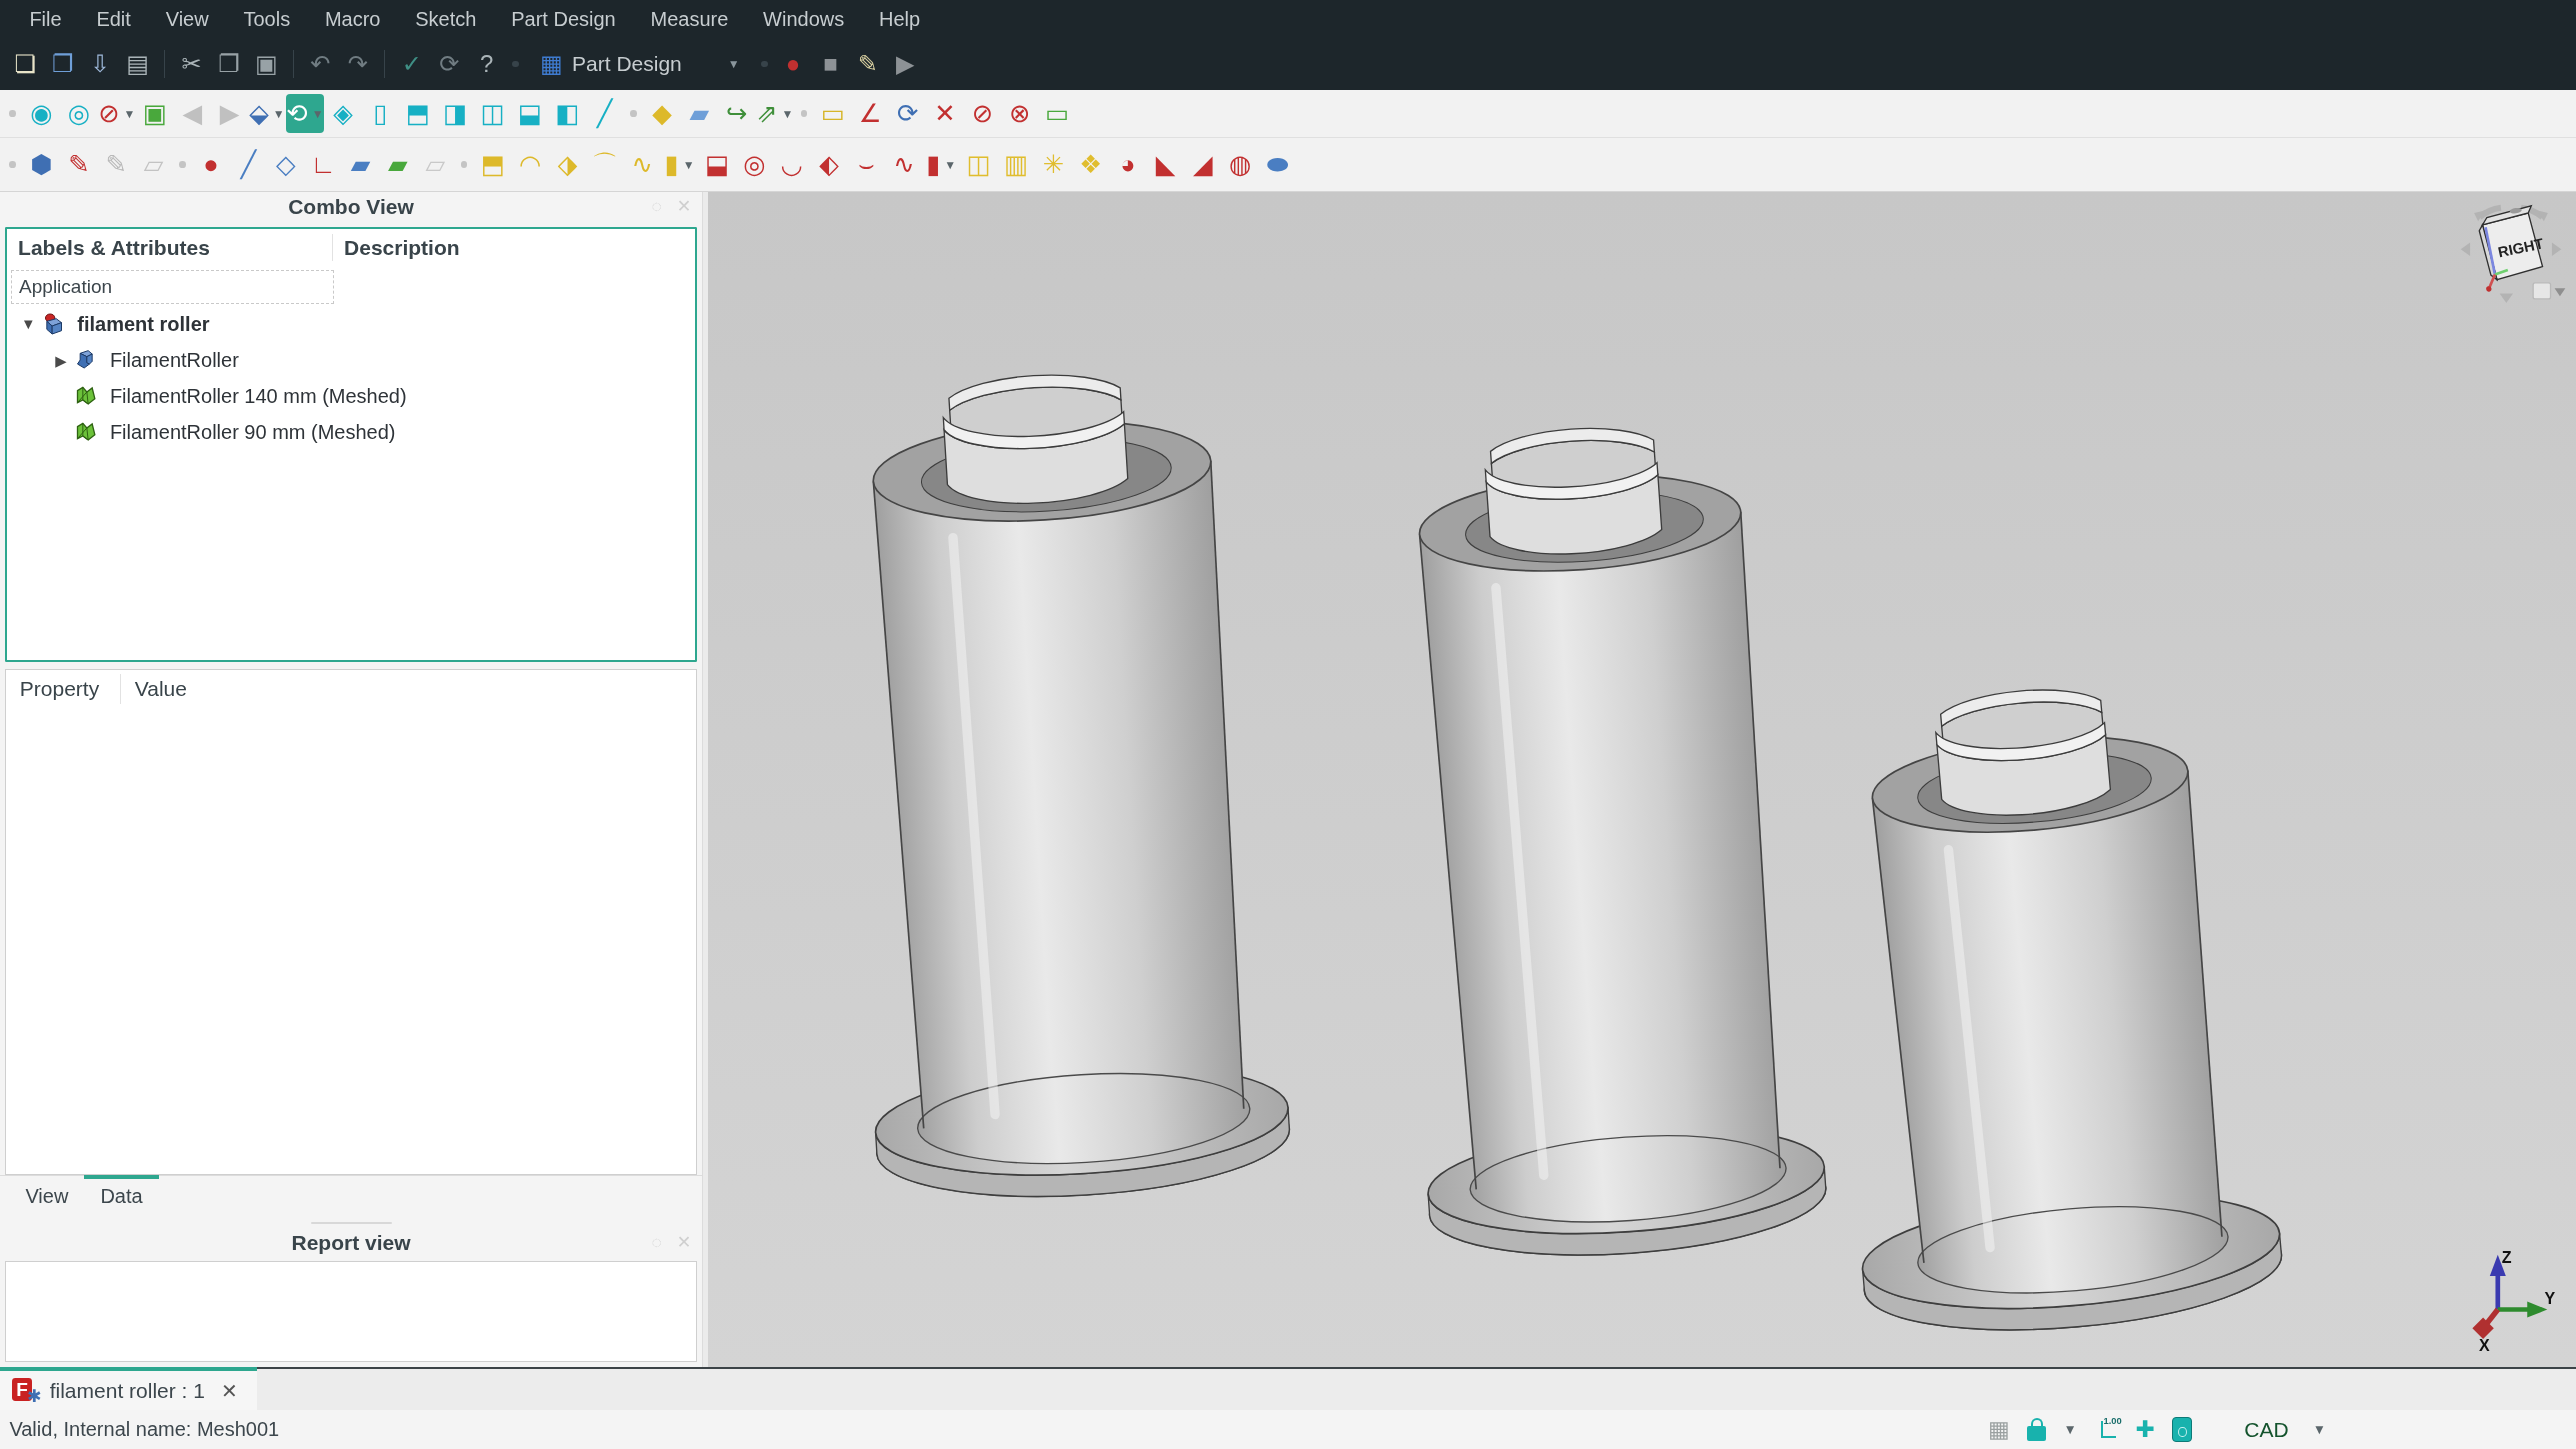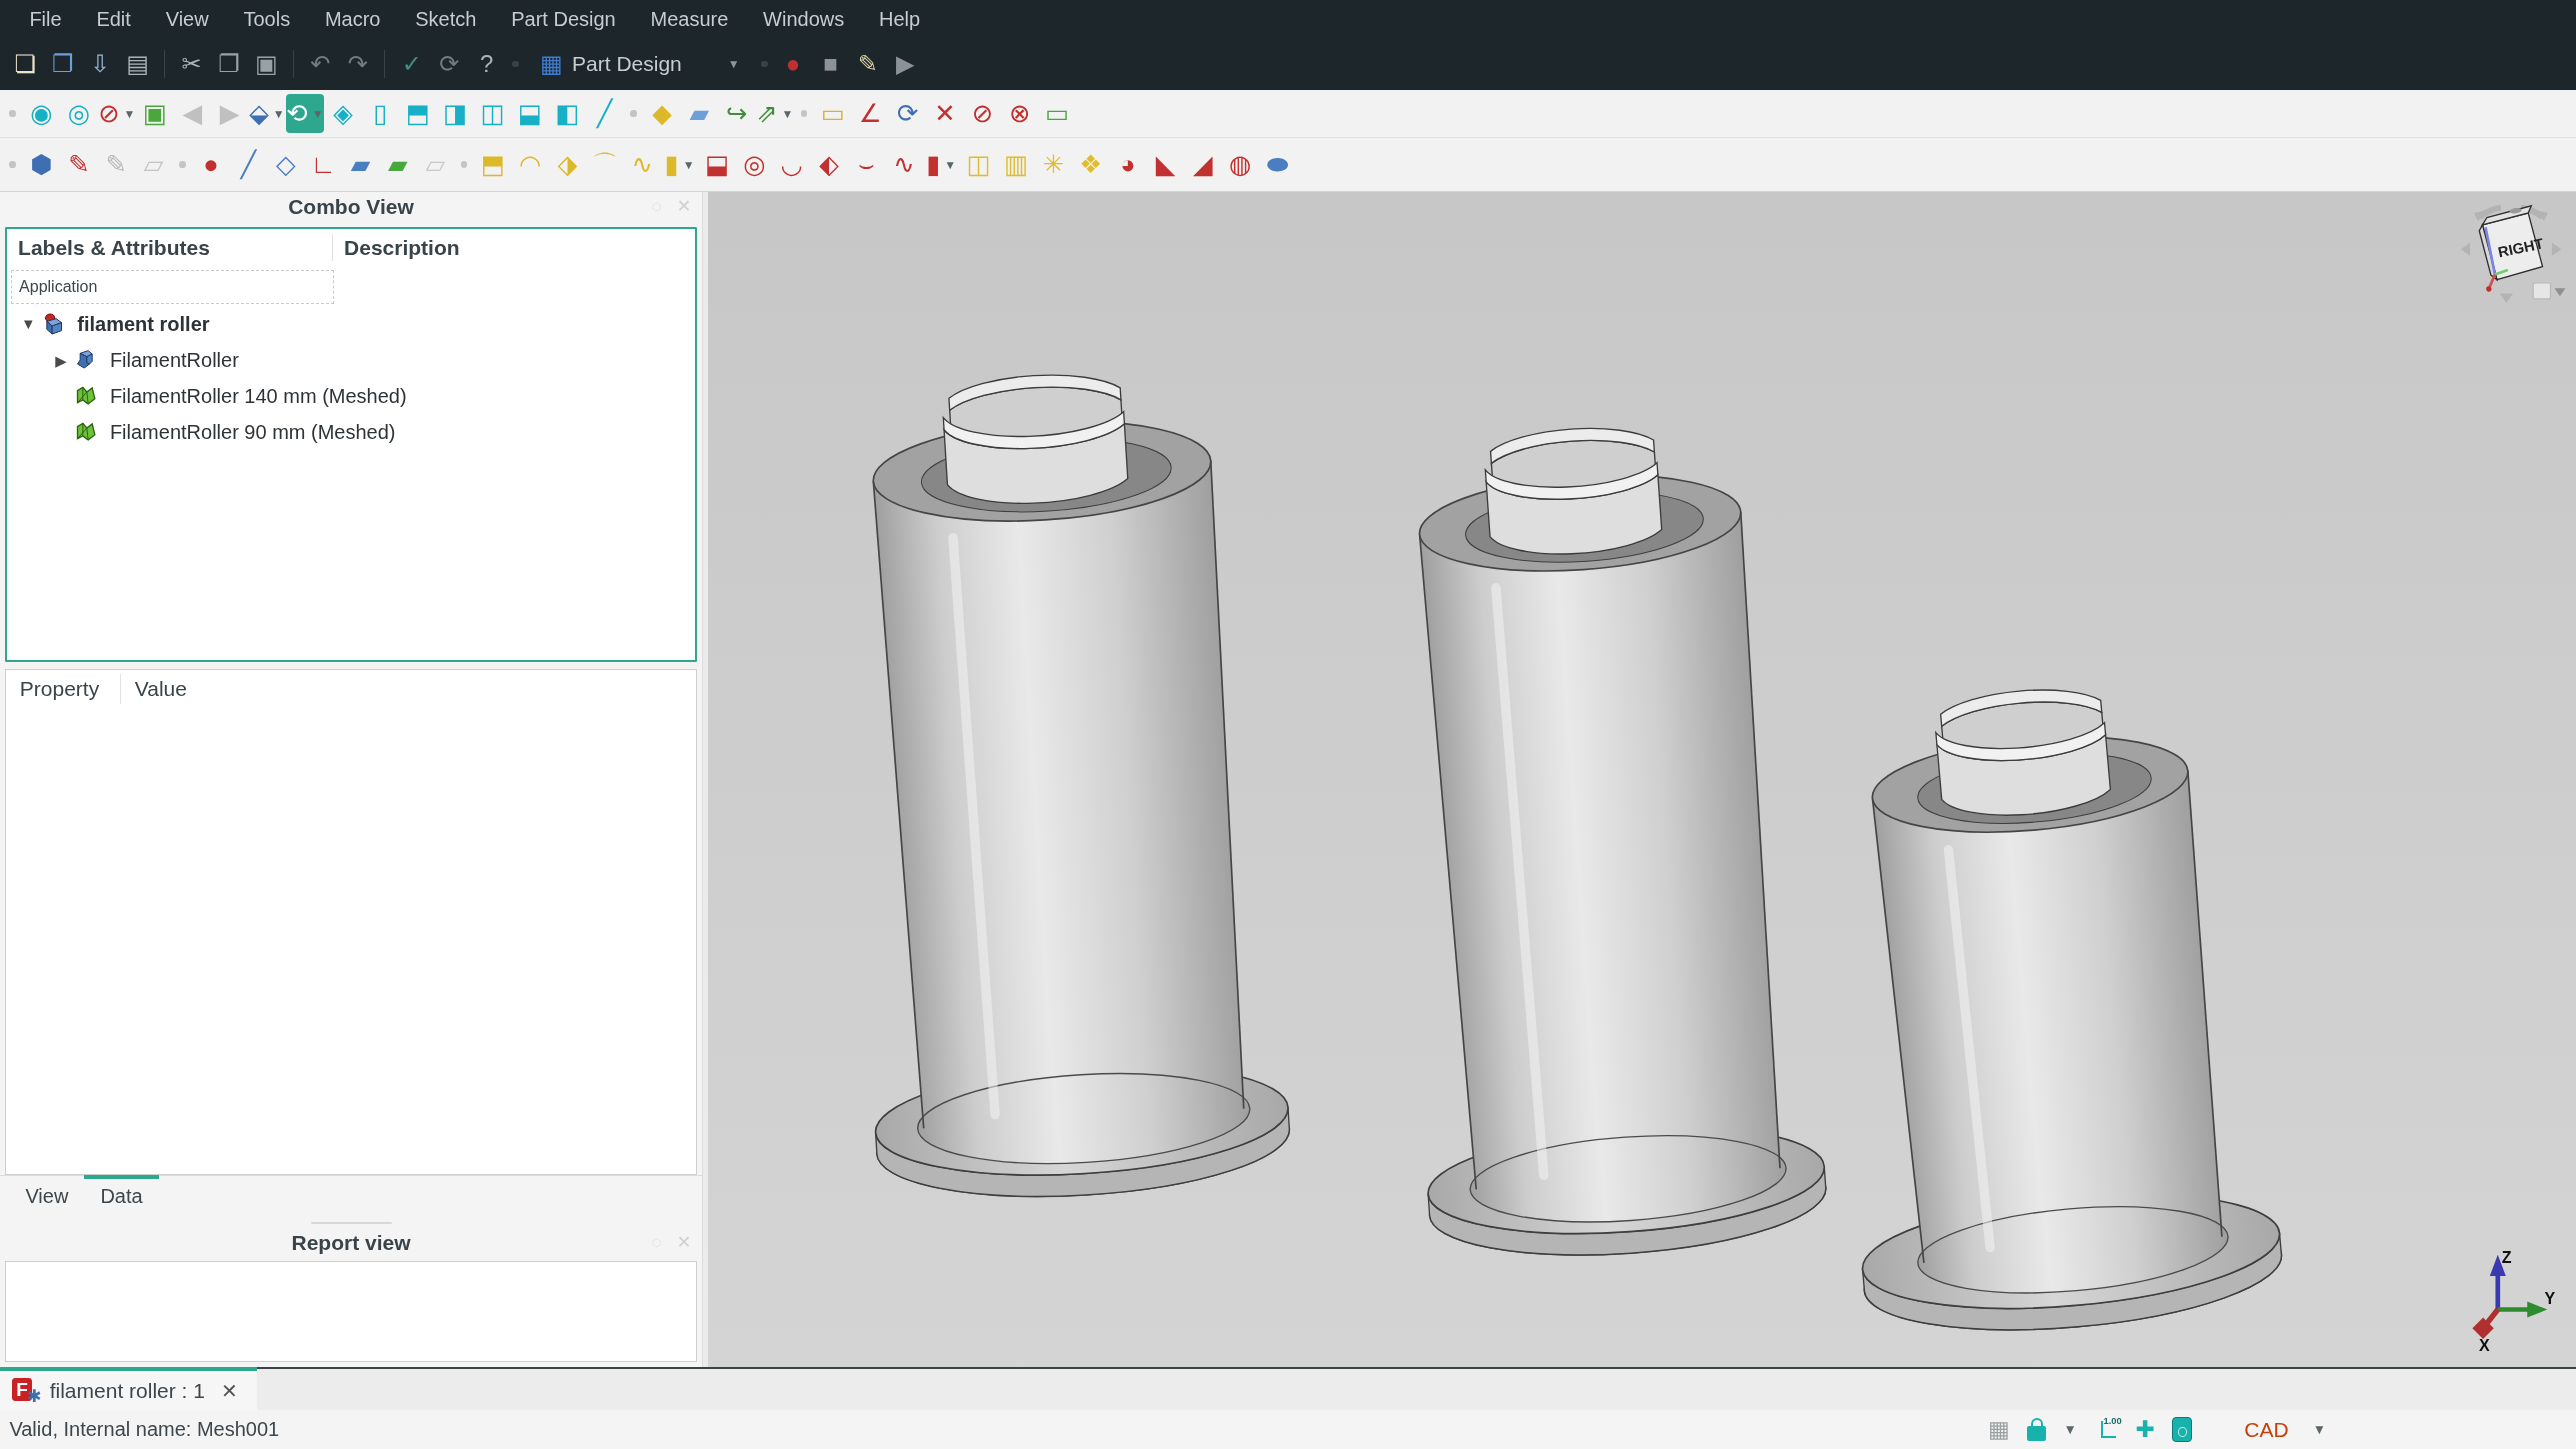--- a/index.html
+++ b/index.html
@@ -47,21 +47,21 @@
   #combo-tabs { display:flex; padding:4px 0 0 9.4px; border-bottom:1.3px solid #dcdcdc; flex:0 0 auto; }
   .ctab { font-size:20px; color:#3c464c; padding:8px 14.8px 9.4px 14.8px; border-bottom:4.7px solid transparent; margin-bottom:-1.3px; }
   .ctab.active { border-bottom-color:#2ea78f; }
 
   #tree-box { margin:5.4px 5.4px 0 5.4px; height:435px; background:#ffffff; border:2px solid #2ea78f; border-radius:1.3px;
               overflow:hidden; flex:0 0 auto; position:relative; }
   .tree-cols { display:flex; height:38px; align-items:center; border-bottom:0; }
   .tree-col { font-size:21px; font-weight:bold; color:#39444a; padding-left:10.7px; }
   .tree-col.c1 { width:326px; border-right:1.3px solid #e2e2e2; height:27px; display:flex; align-items:center;}
   .app-row { margin:2.7px 4px; width:323px; height:34px; border:1.3px dashed #c9c9c9; display:flex; align-items:center;
-             padding-left:6.7px; font-size:16px; color:#3c464c; }
+             padding-left:6.7px; font-size:19px; color:#3c464c; }
   .tree-row { display:flex; align-items:center; height:36px; font-size:20px; color:#2e3338; }
   .tree-exp { width:23px; font-size:14.8px; color:#4a4a4a; text-align:center; flex:0 0 auto; }
   .tree-ico { width:29.5px; height:24px; flex:0 0 auto; margin-right:8px; display:flex; align-items:center; }
   .tree-lbl.bold { font-weight:bold; }
 
   #prop-box { margin:6.7px 5.4px 0 5.4px; flex:1 1 auto; background:#ffffff; border:0.7px solid #cfcfcf; }
   .prop-cols { display:flex; height:39px; align-items:center; }
   .prop-col { font-size:21px; font-weight:normal; color:#39444a; padding-left:13.4px; }
   .prop-col.c1 { width:115px; border-right:1.3px solid #e2e2e2; height:29.5px; display:flex; align-items:center; }
 
@@ -100,21 +100,21 @@
   .gray { color:#9aa0a0; }
   .st-dd { font-size:13.4px; color:#5b666b; }
   .lock-body { width:19px; height:14.8px; background:#18b2ad; border-radius:2px; }
   .lock-shackle { width:12px; height:8px; border:2.7px solid #18b2ad; border-bottom:none; border-radius:6px 6px 0 0; margin:0 auto; }
   .navrect { width:20px; height:25.5px; background:#18b2ad; border:1.3px solid #0d7a77; border-radius:4px; position:relative; }
   .navrect::after { content:""; position:absolute; left:4.7px; bottom:4px; width:6.7px; height:8.7px; border:1.3px solid #c2efee; border-radius:50%; }
   .dimicon { position:relative; width:24px; height:25.5px; }
   .dimicon .l { position:absolute; left:6.7px; top:4px; width:2.7px; height:17.4px; background:#18b2ad; }
   .dimicon .b { position:absolute; left:6.7px; bottom:4px; width:14.8px; height:2.7px; background:#18b2ad; }
   .dimicon .t { position:absolute; left:9.4px; top:-1.3px; font-size:9.4px; color:#1a6e6b; font-weight:bold; }
-  #cad-label { font-size:21px; color:#c2410c; margin-right:6.7px; }
+  #cad-label { font-size:21px; color:#14532d; margin-right:6.7px; }
 </style>
 </head>
 <body>
 
 <div id="app">
 
   <div id="menubar">
       <span class="menu-item">File</span>
       <span class="menu-item">Edit</span>
       <span class="menu-item">View</span>

